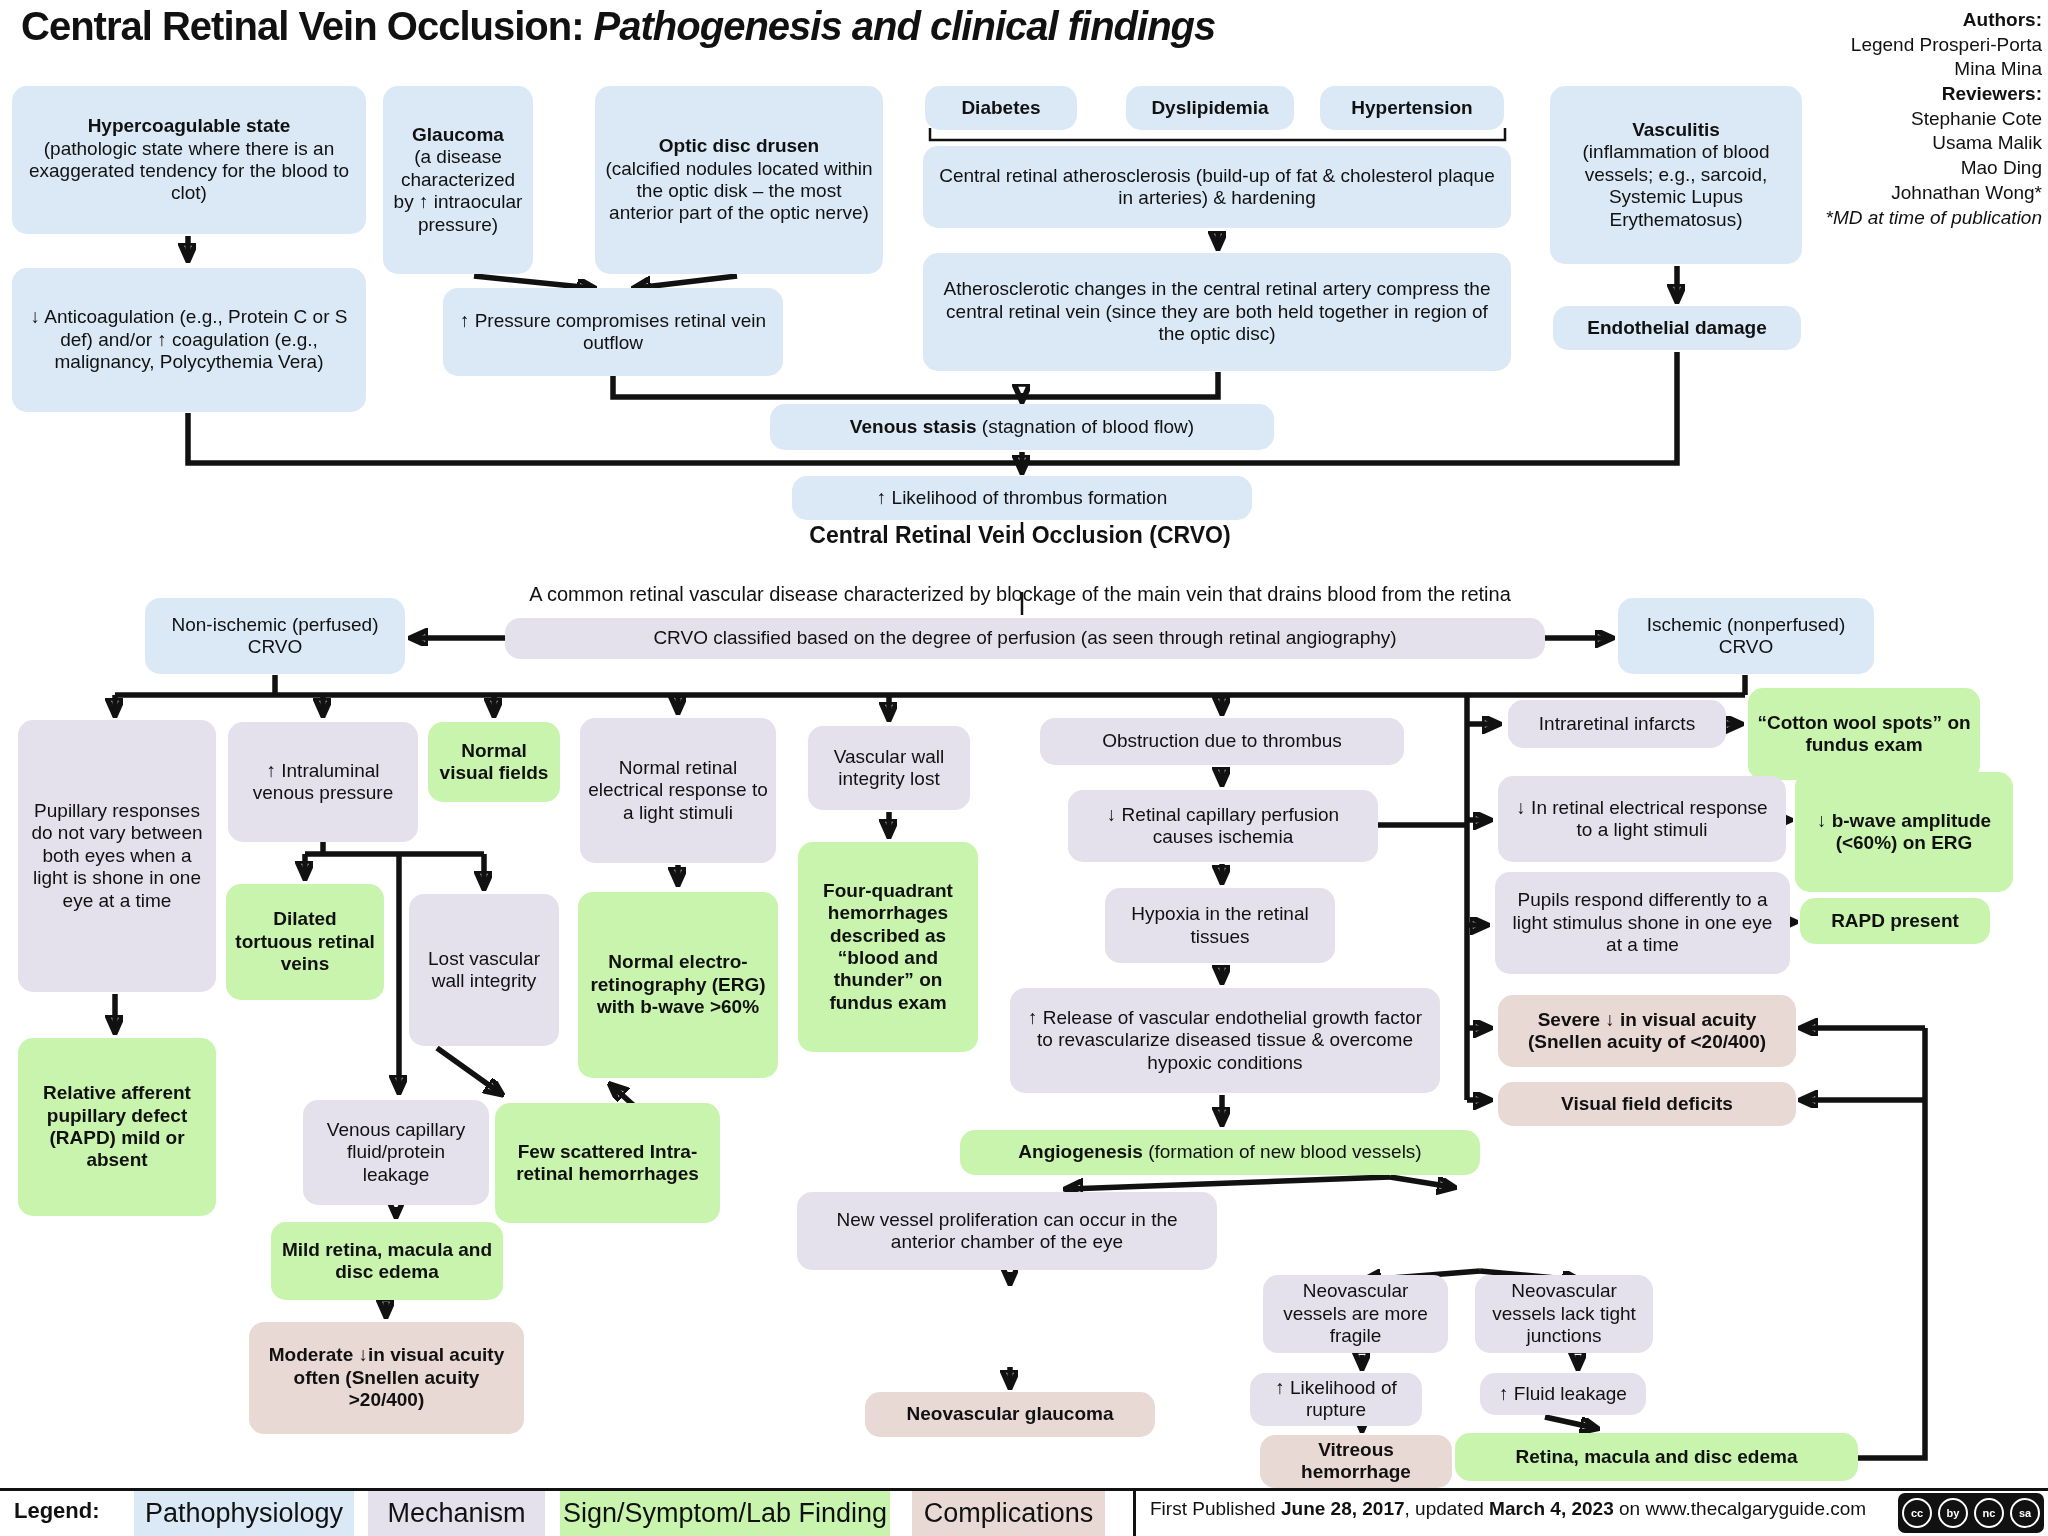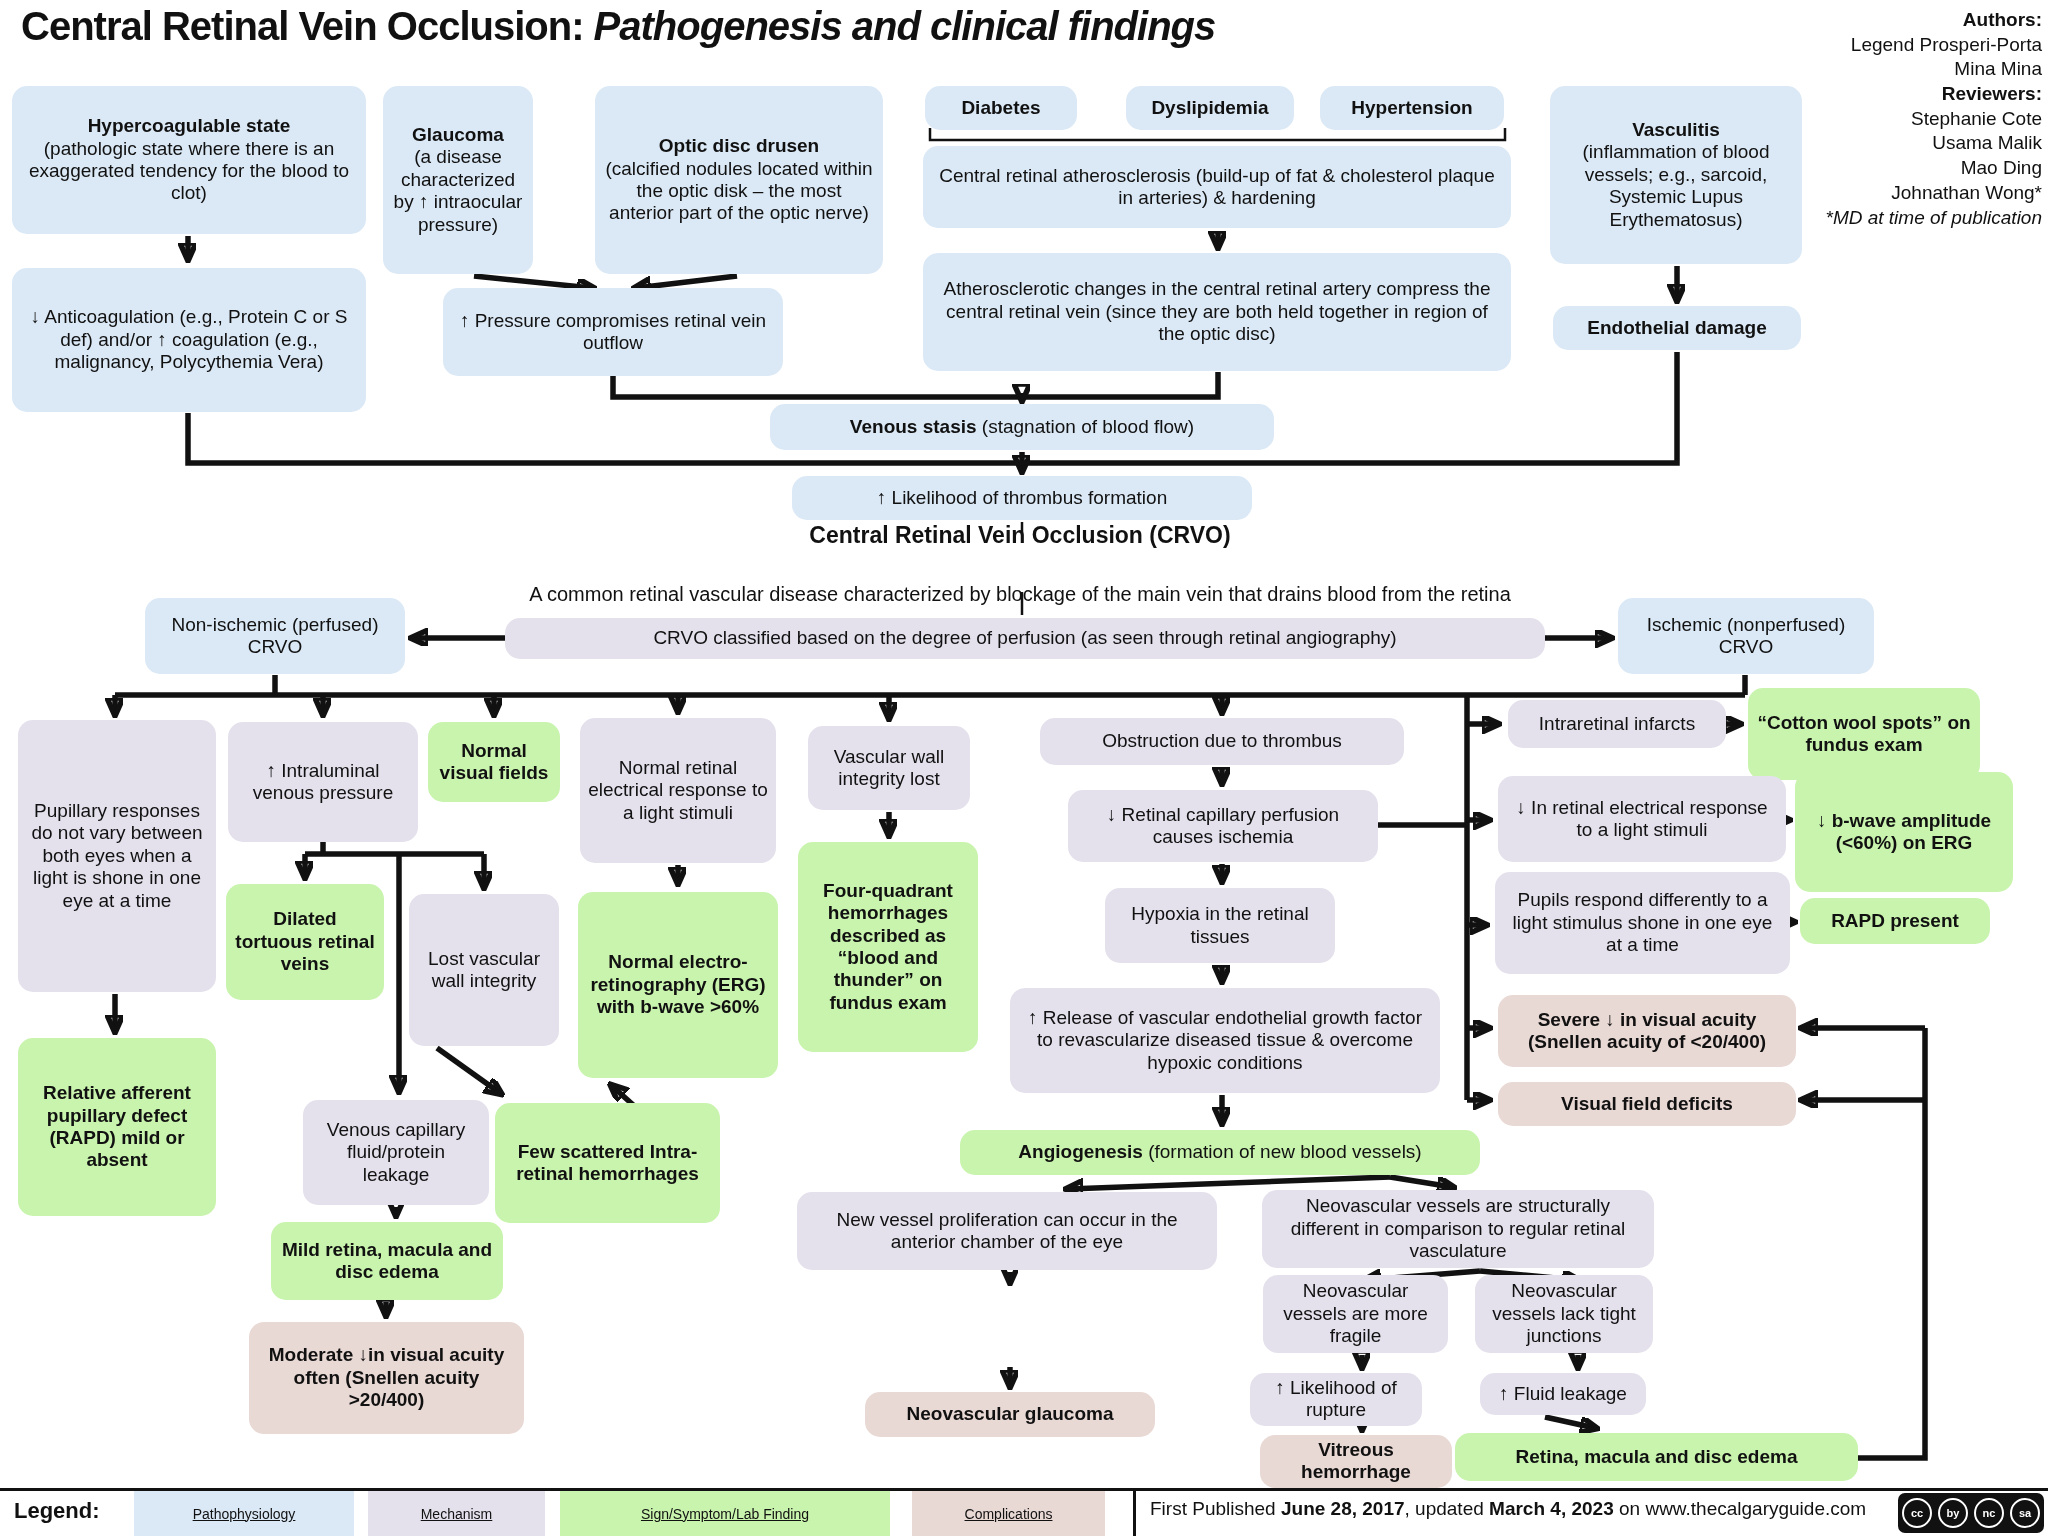--- a/index.html
+++ b/index.html
@@ -19,21 +19,21 @@
   .comp{background:#e9d9d5;}
   .bold{font-weight:bold;}
   .node b.t{display:block;font-weight:bold;}
   svg.arrows{position:absolute;left:0;top:0;pointer-events:none;}
   svg.arrows line, svg.arrows path{stroke:#111;stroke-width:5.5;fill:none;}
   svg.arrows .tl{stroke-width:2.5;}
   #crvo-title{position:absolute;left:300px;top:522px;width:1440px;text-align:center;font-size:23px;font-weight:bold;}
   #crvo-desc{position:absolute;left:150px;top:555px;width:1740px;text-align:center;font-size:20px;margin-top:28px;}
   #legendbar{position:absolute;left:0;top:1488px;width:2048px;height:48px;border-top:3px solid #111;background:#fff;box-sizing:border-box;}
   #legend-label{position:absolute;left:14px;top:1498px;font-size:22px;font-weight:bold;}
-  .lsw{position:absolute;top:1491px;height:45px;display:flex;align-items:center;justify-content:center;font-size:14px;text-decoration:underline;}
+  .lsw{position:absolute;top:1491px;height:45px;display:flex;align-items:center;justify-content:center;font-size:27px;}
   #ldiv{position:absolute;left:1133px;top:1488px;width:3px;height:48px;background:#111;}
   #pubinfo{position:absolute;left:1150px;top:1498px;width:740px;font-size:19px;}
   #pubinfo .b{font-weight:bold;}
   #cc-badge{position:absolute;left:1898px;top:1493px;width:146px;height:40px;background:#111;border-radius:7px;
             display:flex;align-items:center;justify-content:center;gap:6px;}
   .cc-circ{width:26px;height:26px;border:2.5px solid #fff;border-radius:50%;color:#fff;font-size:11px;font-weight:bold;
            display:flex;align-items:center;justify-content:center;}
 </style>
 </head>
 <body>
@@ -248,23 +248,20 @@
   <div class="node sign" style="left:960px;top:1130px;width:520px;min-height:45px">
       <span><b>Angiogenesis</b><span> (formation of new blood vessels)</span></span>
     </div>
   <div class="node mech" style="left:797px;top:1192px;width:420px;min-height:78px">
       <span>New vessel proliferation can occur in the anterior chamber of the eye</span>
     </div>
   <div class="node comp bold" style="left:865px;top:1392px;width:290px;min-height:45px">
       <span>Neovascular glaucoma</span>
     </div>
 
-  <div class="node mech" style="left:1262px;top:1190px;width:392px;min-height:78px">
-      <span>Neovascular vessels are structurally different in comparison to regular retinal vasculature</span>
-    </div>
   <div class="node mech" style="left:1263px;top:1275px;width:185px;min-height:78px">
       <span>Neovascular vessels are more fragile</span>
     </div>
   <div class="node mech" style="left:1475px;top:1275px;width:178px;min-height:78px">
       <span>Neovascular vessels lack tight junctions</span>
     </div>
   <div class="node mech" style="left:1250px;top:1373px;width:172px;min-height:42px">
       <span>↑ Likelihood of rupture</span>
     </div>
   <div class="node mech" style="left:1480px;top:1373px;width:166px;min-height:42px">

